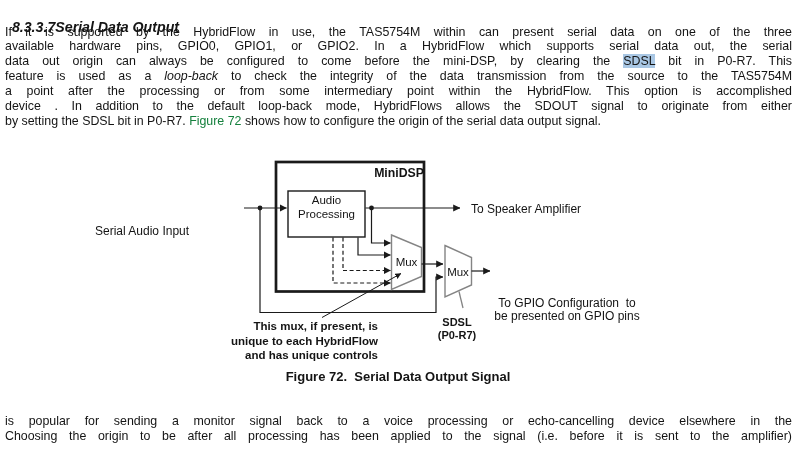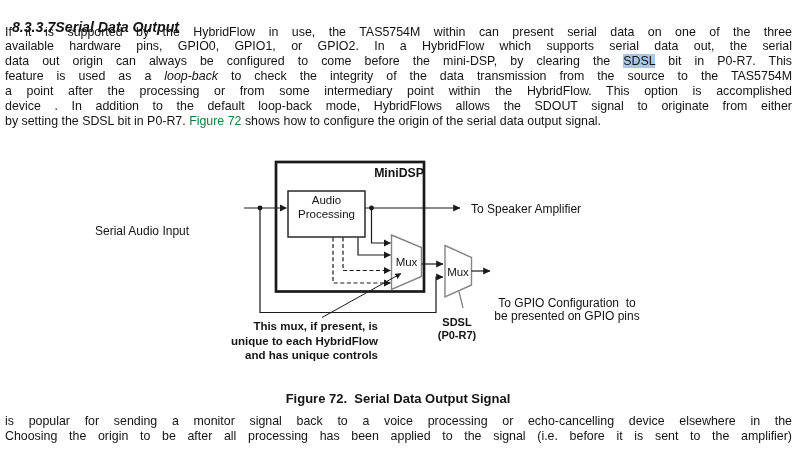--- a/index.html
+++ b/index.html
@@ -14,21 +14,21 @@
   
   .para{position:absolute;left:5px;width:787px;font-size:12.4px;line-height:14.9px;}
   .para.p1{top:24.5px;}
   .para.p2{top:414px;}
   .jline{height:14.9px;text-align:justify;text-align-last:justify;overflow:hidden;}
   .jline.end{text-align-last:auto;}
   .hl{background:#a9c7e4;}
   .it{font-style:italic;}
   .link{color:#15803d;cursor:pointer;}
   
-  .caption{position:absolute;left:0;top:391px;width:796px;text-align:center;font-weight:bold;font-size:13px;white-space:pre;}
+  .caption{position:absolute;left:0;top:369px;width:796px;text-align:center;font-weight:bold;font-size:13px;white-space:pre;}
   
   .dlabel{position:absolute;white-space:pre;}
   .lab-sai{left:95px;top:201.5px;width:145px;text-align:left;font-size:12px;margin-top:22px;}
   .lab-minidsp{left:276px;top:165.5px;width:148px;text-align:right;font-size:12.3px;font-weight:bold;}
   .lab-ap{left:288px;top:192.5px;width:77px;text-align:center;font-size:11.5px;line-height:14px;}
   .lab-mux1{left:392px;top:255.5px;width:29px;text-align:center;font-size:11.5px;}
   .lab-mux2{left:444px;top:265.5px;width:28px;text-align:center;font-size:11.5px;}
   .lab-spk{left:471px;top:201.5px;font-size:12px;}
   .lab-gpio{left:487px;top:260.5px;width:160px;text-align:center;font-size:12px;line-height:13.8px;margin-top:36px;}
   .lab-sdsl{left:426px;top:315.5px;width:62px;text-align:center;font-size:11px;font-weight:bold;line-height:13.5px;}

